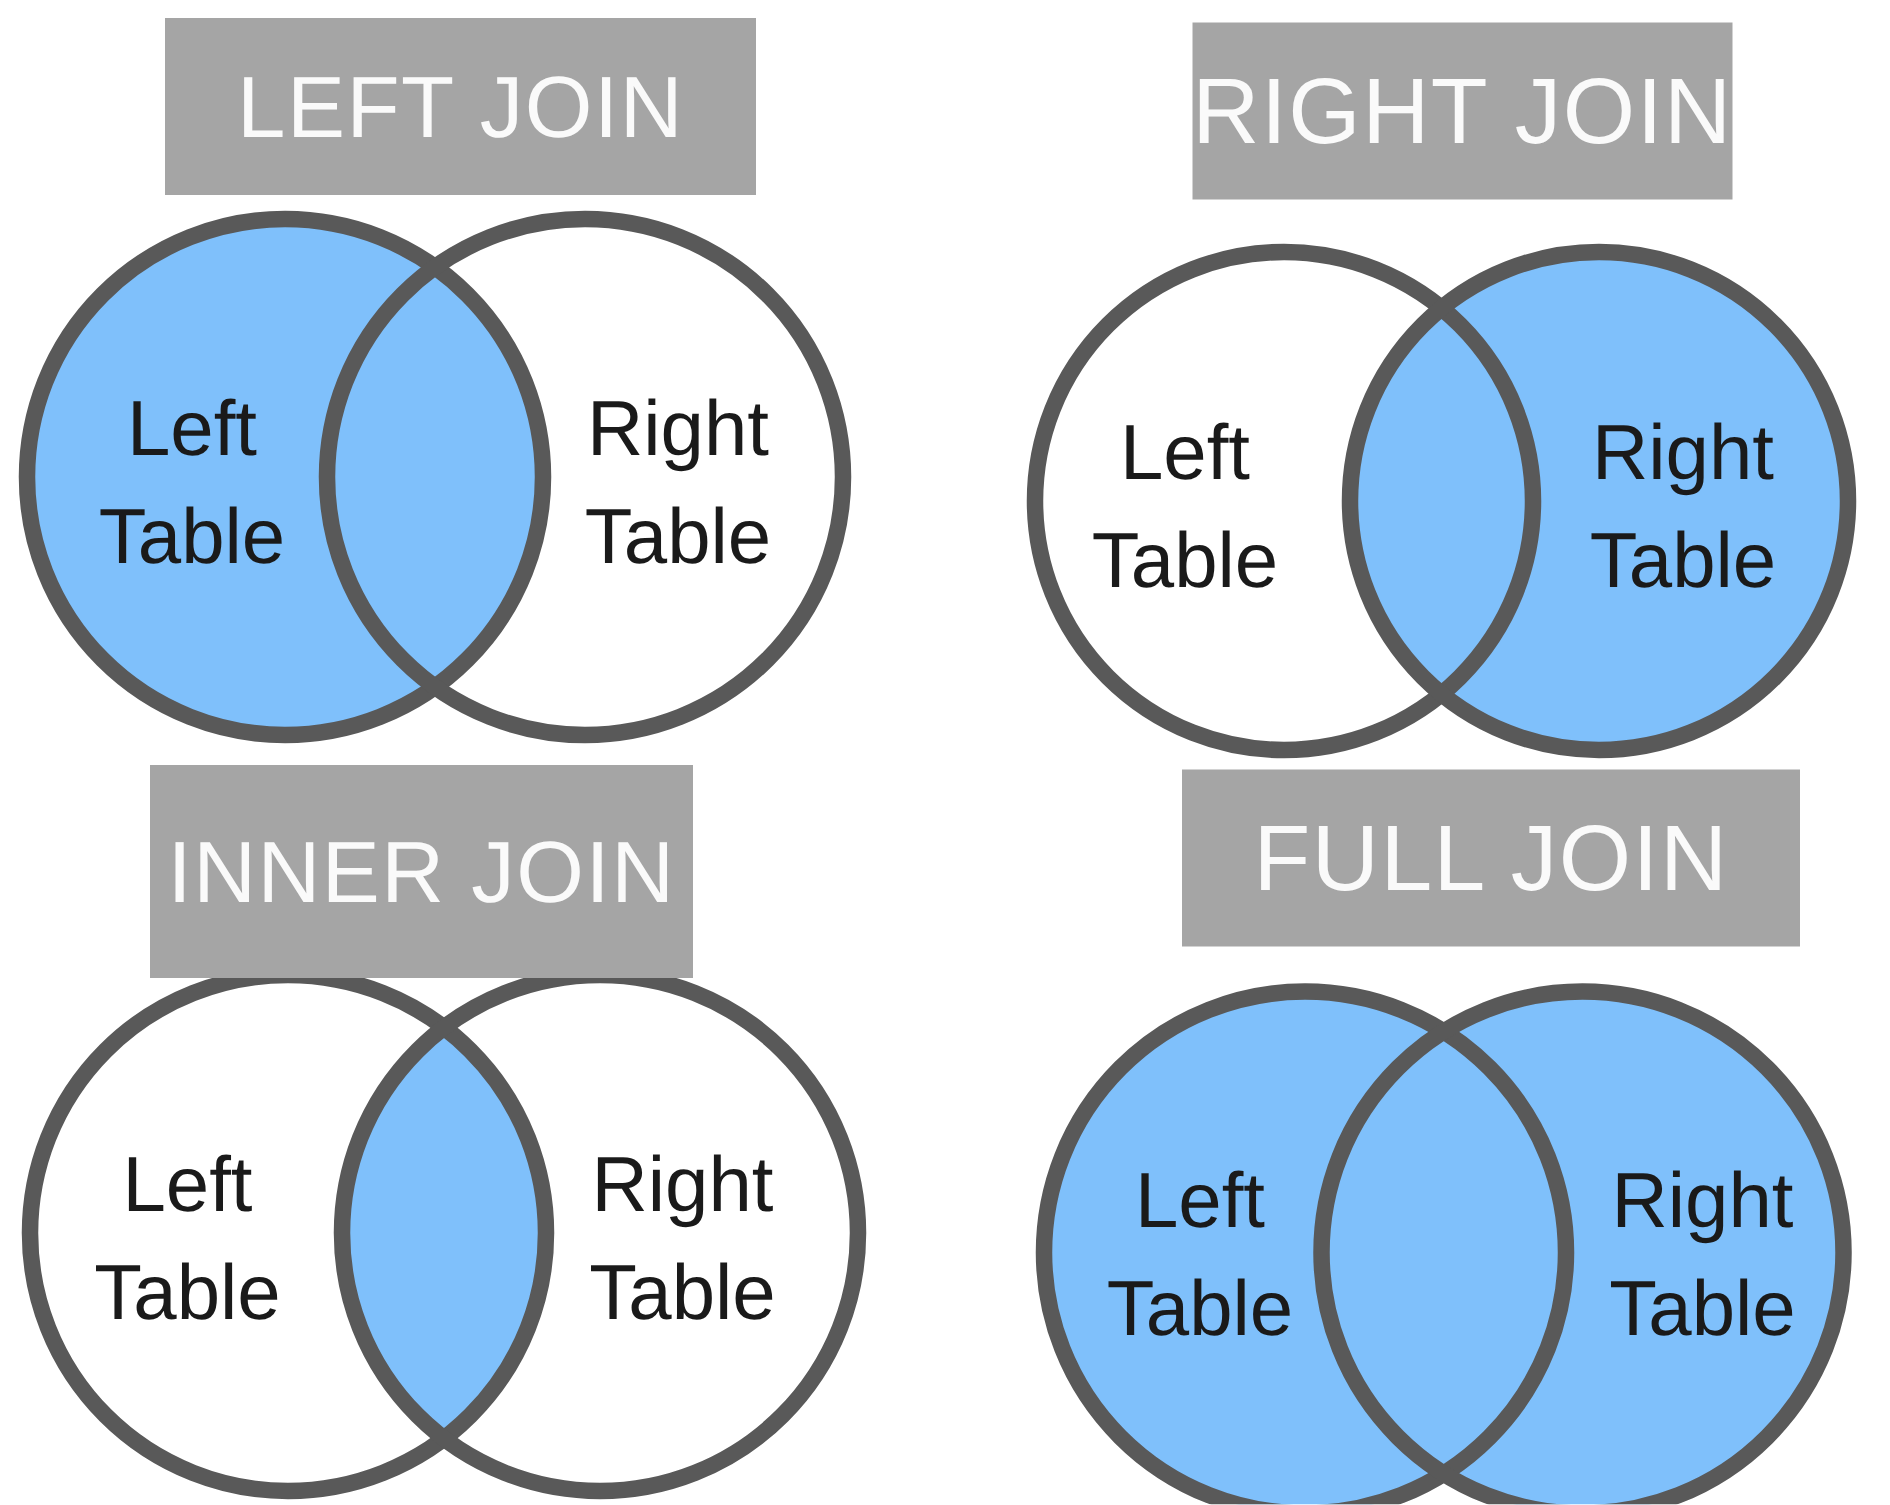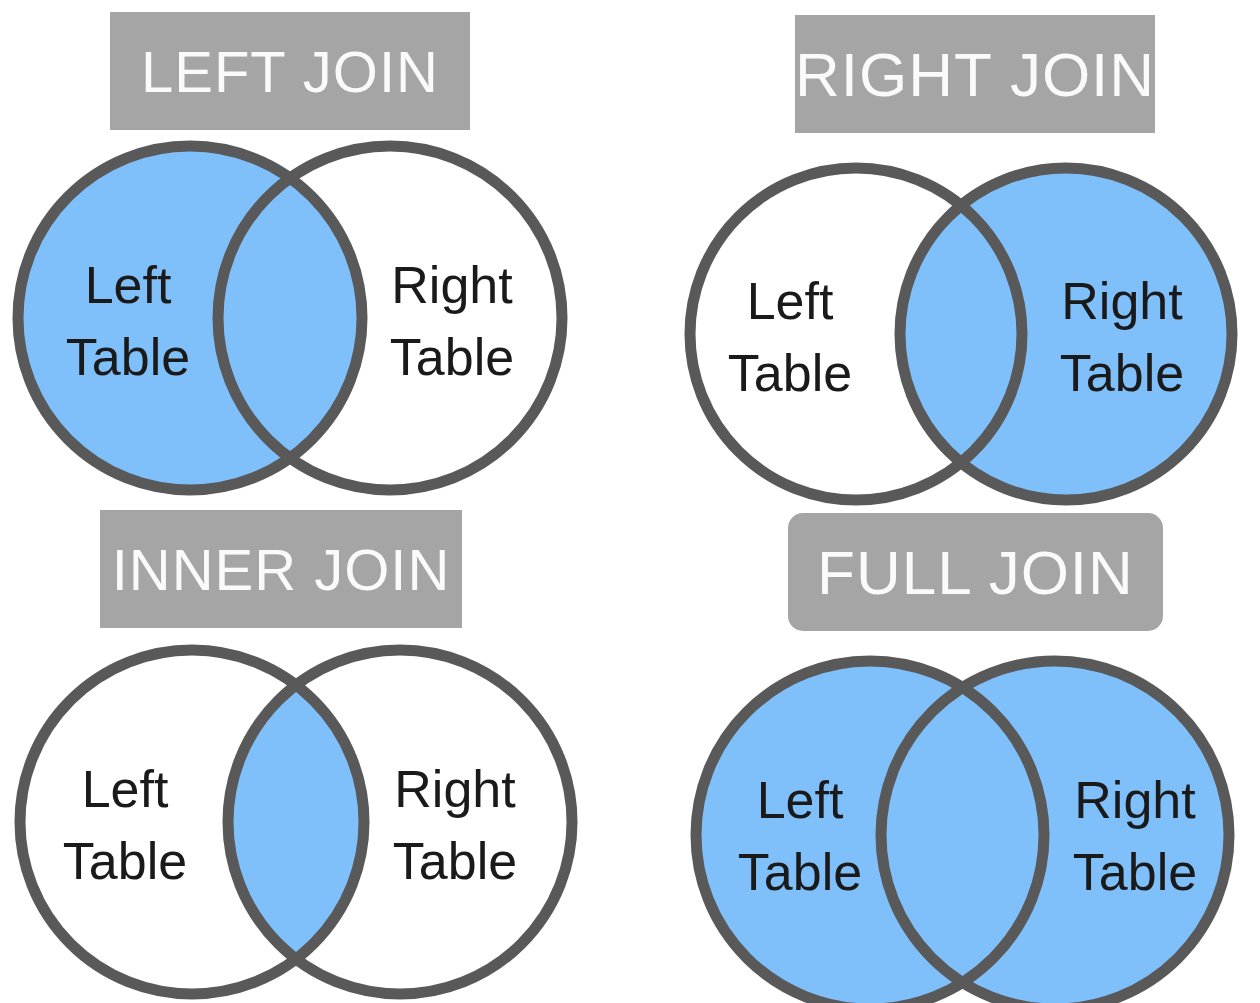--- a/index.html
+++ b/index.html
@@ -83,21 +83,21 @@
       <circle class="fill-blue" cx="1055" cy="835" r="174"></circle>
       <circle class="outline" cx="870" cy="835" r="174"></circle>
       <circle class="outline" cx="1055" cy="835" r="174"></circle>
       <text class="lbl" x="800" y="818">Left</text>
       <text class="lbl" x="800" y="890">Table</text>
       <text class="lbl" x="1135" y="818">Right</text>
       <text class="lbl" x="1135" y="890">Table</text>
     </g>
   </svg>
 
-  <div class="header" style="left:110px;top:12px;width:360px;height:118px;">LEFT JOIN</div>
+  <div class="header" style="left:110px;top:12px;width:394px;height:118px;">LEFT JOIN</div>
 
   <div class="header big" style="left:795px;top:15px;width:360px;height:118px;text-align:center;">RIGHT JOIN</div>
 
-  <div class="header" style="left:100px;top:510px;width:362px;height:118px;">INNER JOIN</div>
+  <div class="header" style="left:100px;top:510px;width:362px;height:142px;">INNER JOIN</div>
 
-  <div class="header big" style="left:788px;top:513px;width:375px;height:118px;border-radius:15px;">FULL JOIN</div>
+  <div class="header big" style="left:788px;top:513px;width:412px;height:118px;">FULL JOIN</div>
 
 </div>
 
 </body></html>

